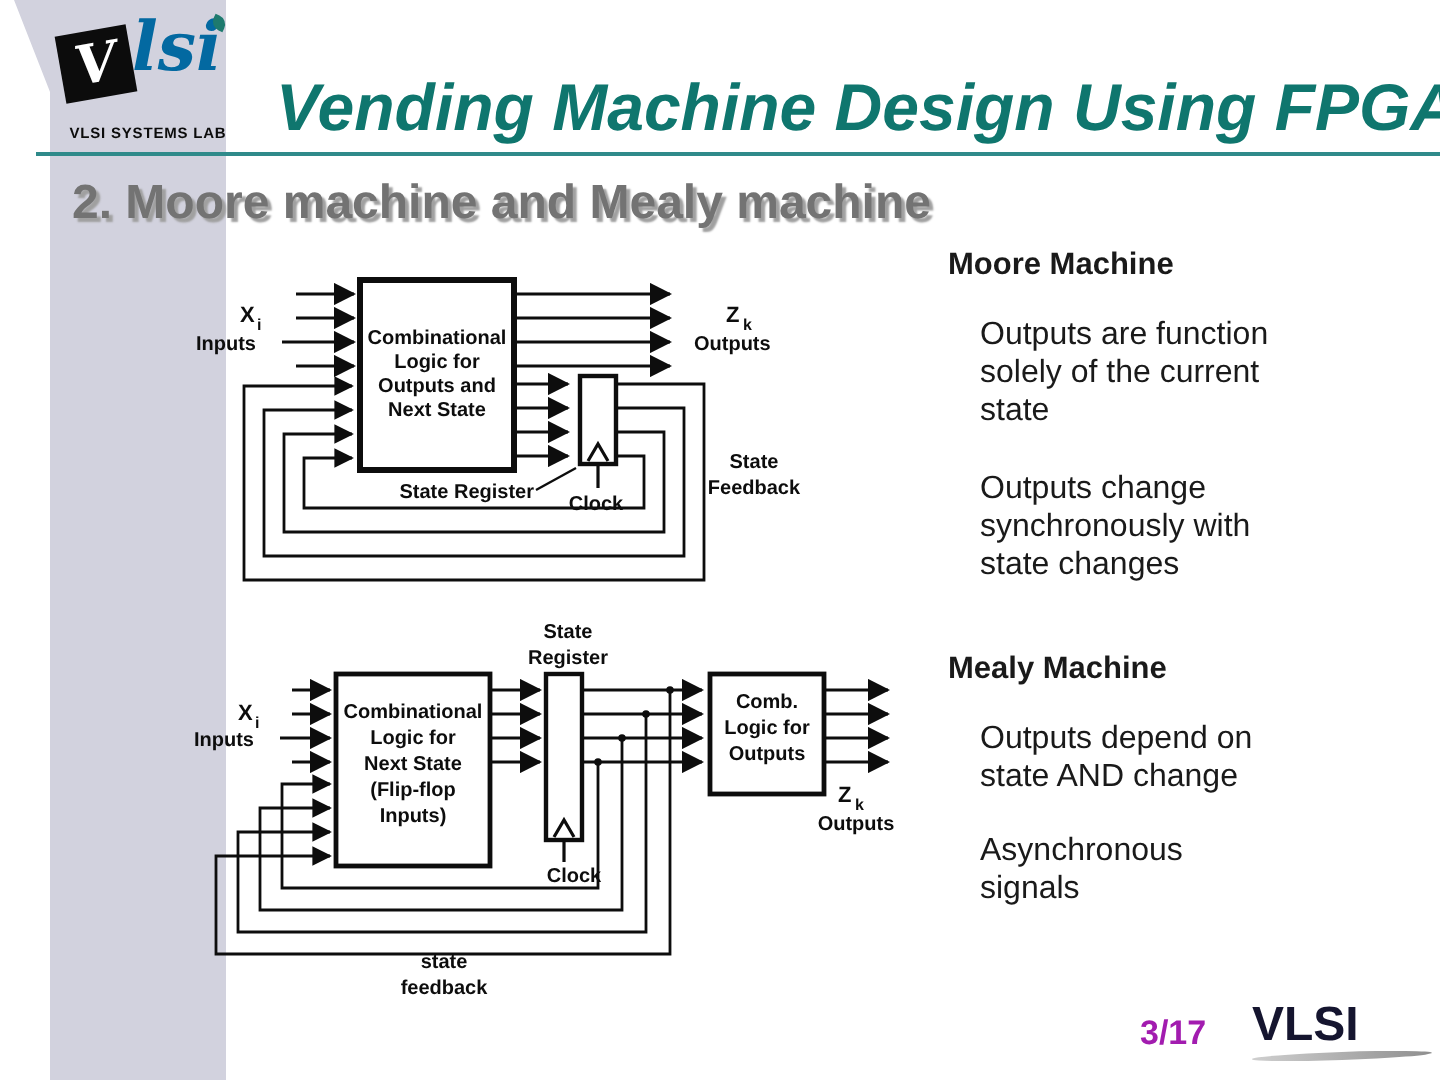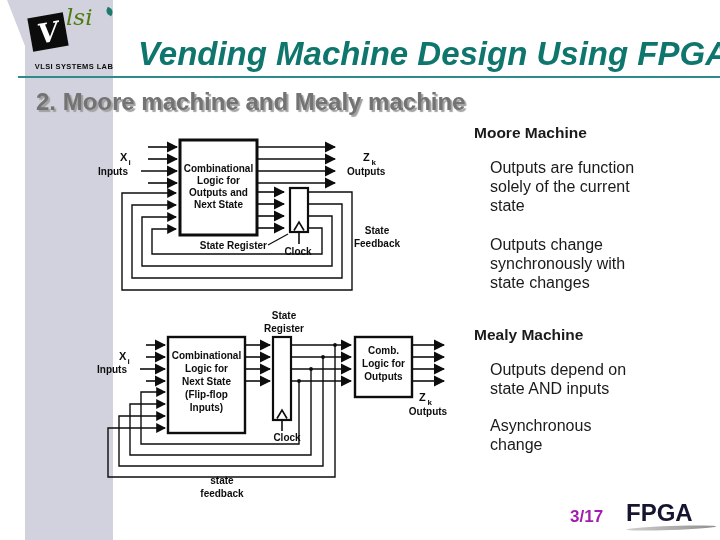--- a/index.html
+++ b/index.html
@@ -8,21 +8,21 @@
   
   .side-band{position:absolute;left:0;top:0;width:113px;height:540px;background:#d2d2de;
              clip-path:polygon(7px 0,113px 0,113px 540px,25px 540px,25px 46px);}
   
   .logo{position:absolute;left:26px;top:5px;width:96px;height:68px;}
   .logo .sq{position:absolute;left:4px;top:10px;width:36px;height:34px;background:#0c0c0c;
             transform:rotate(-10deg);display:flex;align-items:center;justify-content:center;}
   .logo .sq span{font-family:"DejaVu Serif",serif;font-style:italic;font-weight:bold;
                  font-size:27px;color:#fff;line-height:1;}
   .logo .script{position:absolute;left:40px;top:-4px;font-family:"DejaVu Serif",serif;
-                font-style:italic;font-weight:normal;font-size:23px;color:#4d7c0f;line-height:1.4;}
+                font-style:italic;font-weight:bold;font-size:34px;color:#0369a1;line-height:1.4;}
   .logo .leaf{position:absolute;left:80px;top:3px;width:7px;height:7px;background:#1e7a6e;
               border-radius:0 70% 0 70%;transform:rotate(25deg);}
   .logo .lab{position:absolute;left:0;bottom:2px;width:100%;text-align:center;font-size:7.5px;
              font-weight:bold;letter-spacing:0.4px;white-space:nowrap;color:#0c0c0c;}
   .title{position:absolute;left:138px;top:35px;font-size:33px;font-style:italic;font-weight:600;
          color:#0f766e;white-space:nowrap;}
   .rule{position:absolute;left:18px;top:76px;width:702px;height:2px;background:#2f8a8a;}
   .heading{position:absolute;left:36px;top:88px;font-size:24px;font-weight:600;color:#737373;
            text-shadow:2px 2px 1px #a0a0a0;white-space:nowrap;}
   svg{position:absolute;overflow:visible;}
@@ -176,23 +176,23 @@
   </svg>
 
   <div class="rcol" style="top:124px;">
     <div class="rhead">Moore Machine</div>
     <p>Outputs are function solely of the current state</p>
     <p>Outputs change synchronously with state changes</p>
   </div>
 
   <div class="rcol" style="top:326px;">
     <div class="rhead">Mealy Machine</div>
-    <p style="margin-bottom:18px;">Outputs depend on state AND inputs</p>
-    <p>Asynchronous change</p>
+    <p style="margin-bottom:18px;">Outputs depend on state AND change</p>
+    <p>Asynchronous signals</p>
   </div>
 
   <div class="page-num">3/17</div>
   <div class="kaist">
-    <div class="kt">FPGA</div>
+    <div class="kt">VLSI</div>
     <div class="swoosh"></div>
   </div>
 
 </div>
 
 </body></html>

